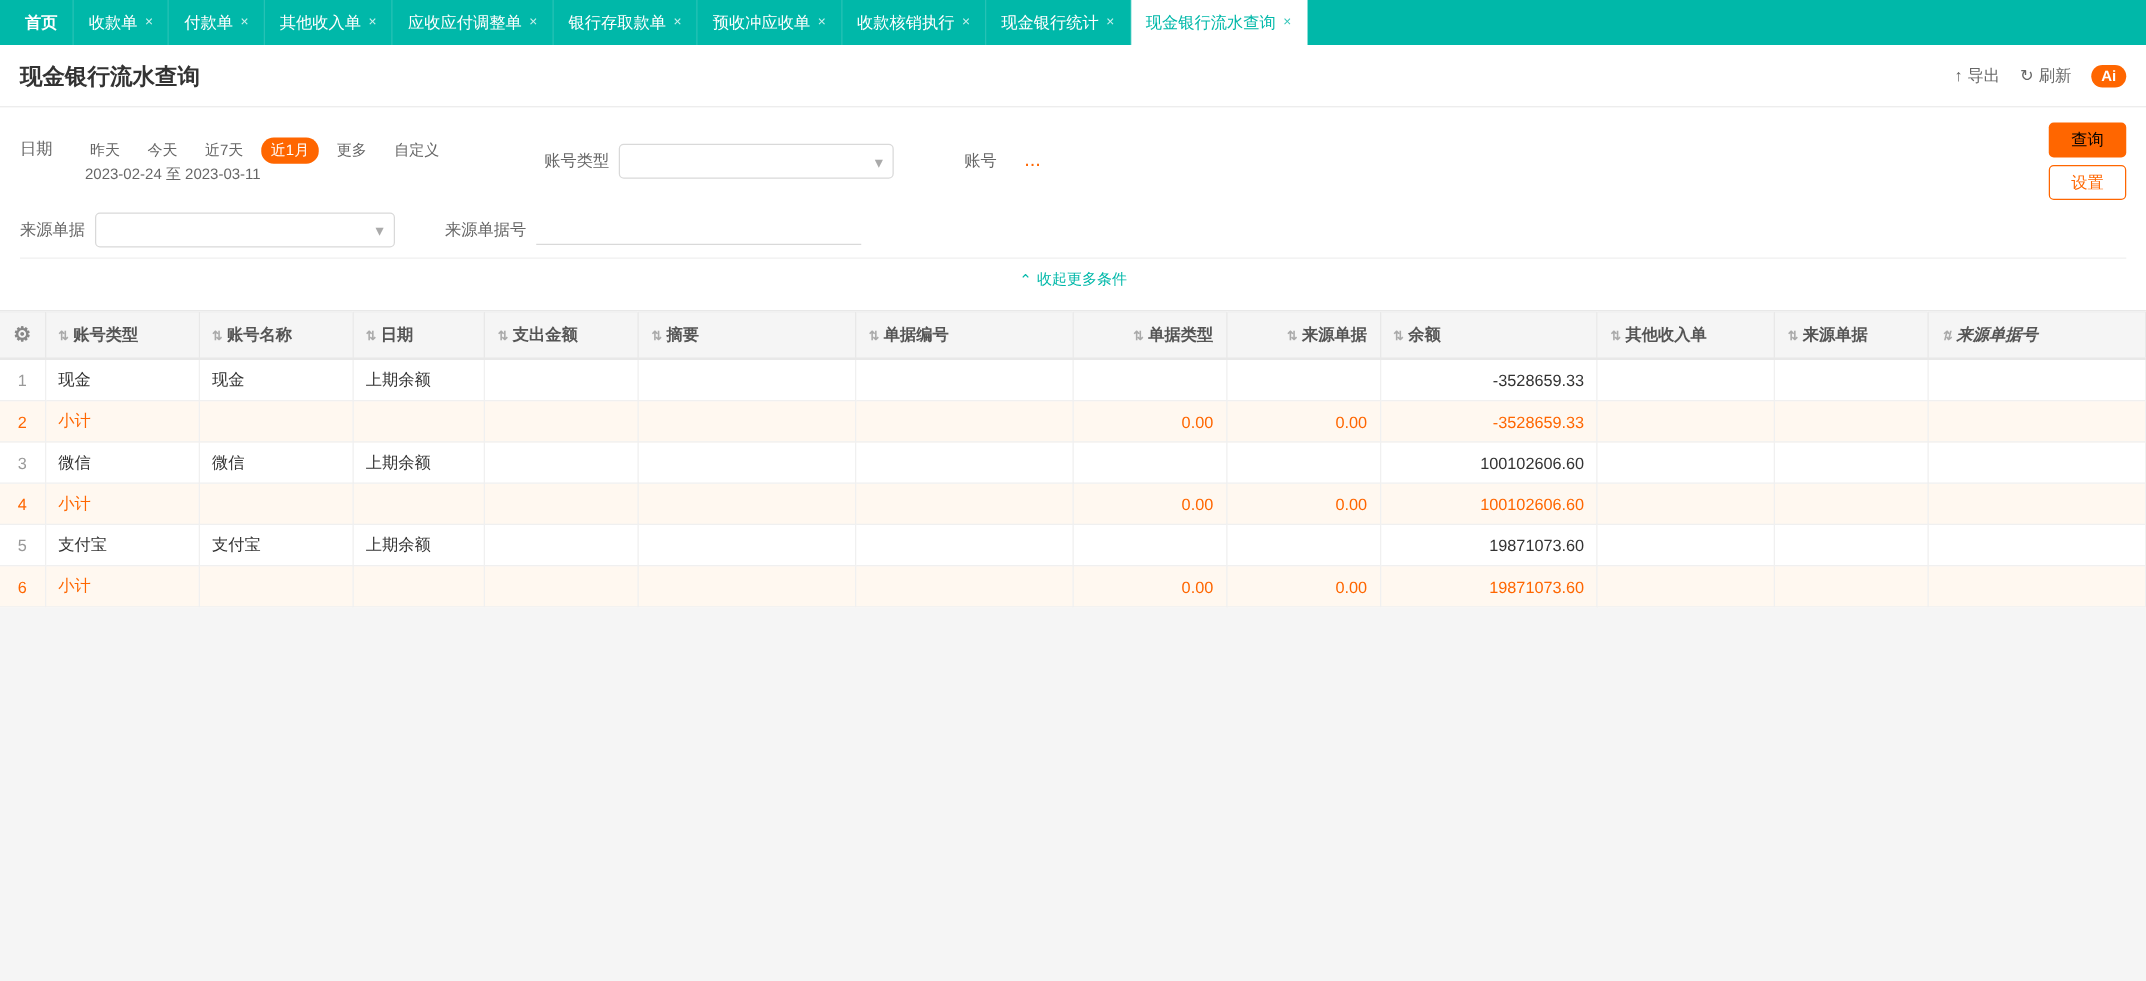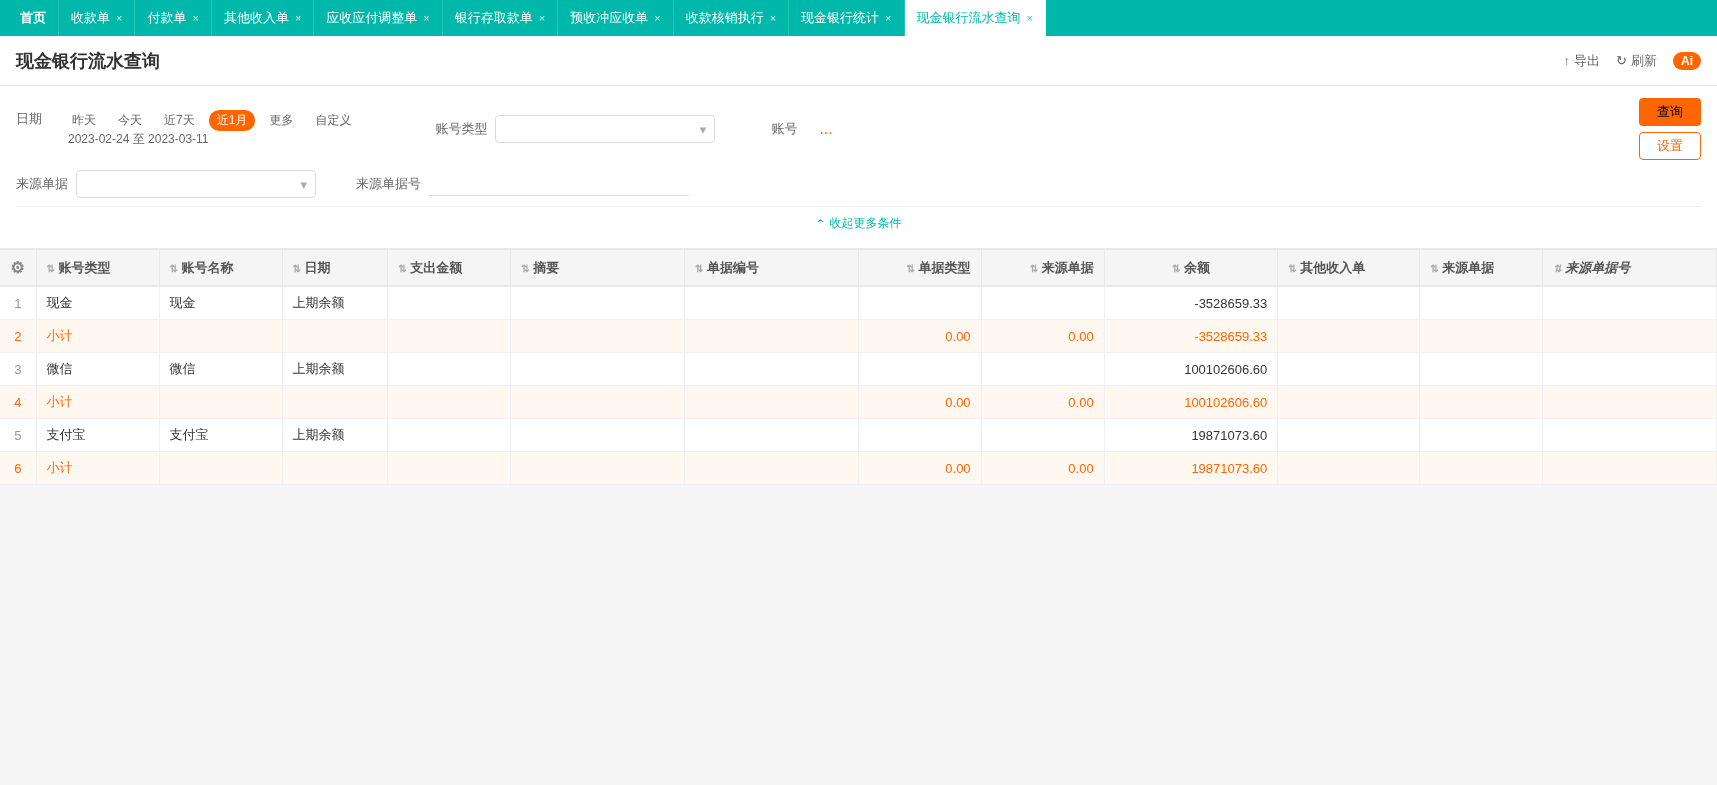--- a/index.html
+++ b/index.html
@@ -373,21 +373,21 @@
           <span>单据编号</span>
         </th>
         <th style="text-align:right;">
           <span style="color:#aaa;font-size:10px;">⇅</span>
           <span>单据类型</span>
         </th>
         <th style="text-align:right;">
           <span style="color:#aaa;font-size:10px;">⇅</span>
           <span>来源单据</span>
         </th>
-        <th style="text-align:center;min-width:120px;">
+        <th style="text-align:left;min-width:120px;">
           <span style="color:#aaa;font-size:10px;">⇅</span>
           <span>余额</span>
         </th>
         <th>
           <span style="color:#aaa;font-size:10px;">⇅</span>
           <span>其他收入单</span>
         </th>
         <th>
           <span style="color:#aaa;font-size:10px;">⇅</span>
           <span>来源单据</span>

